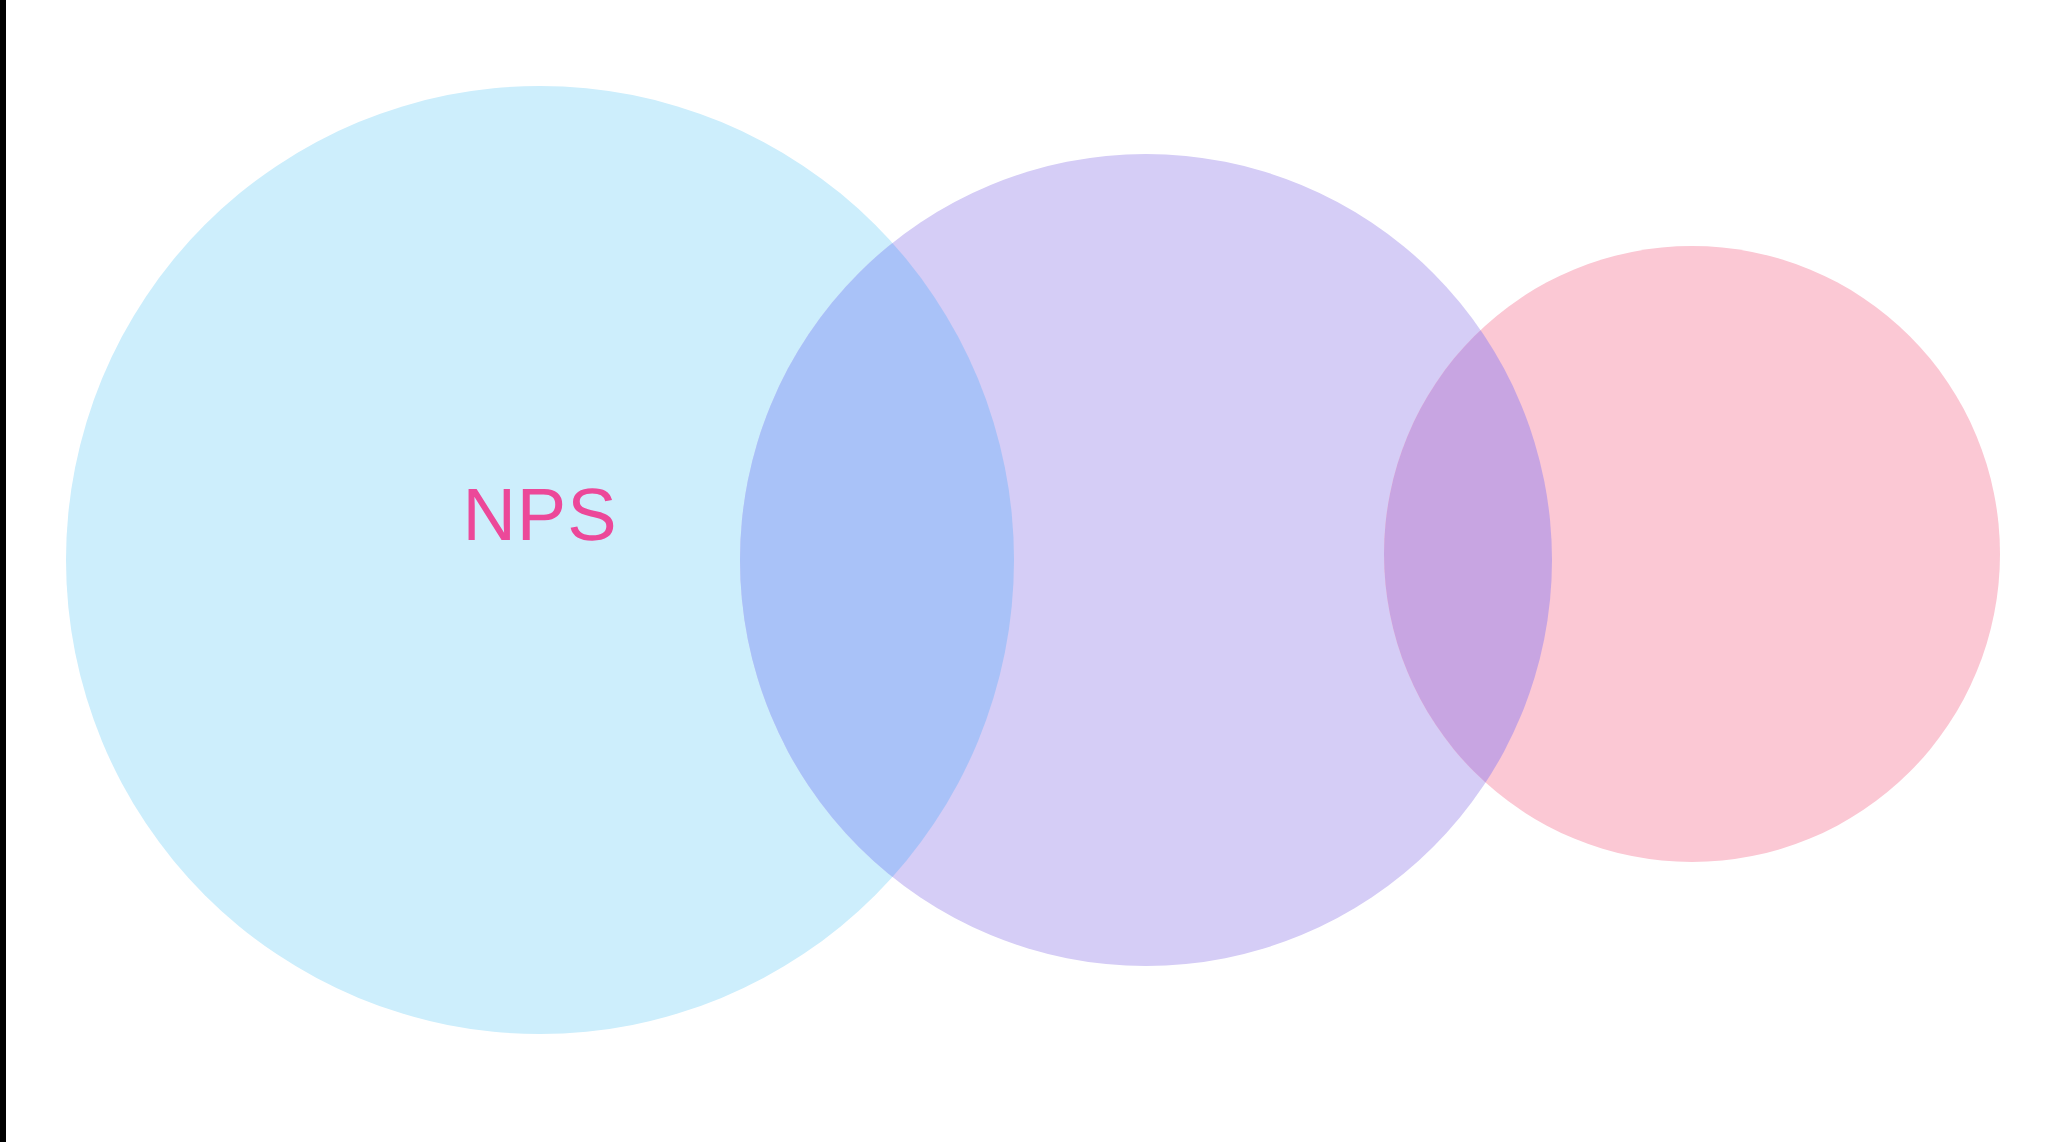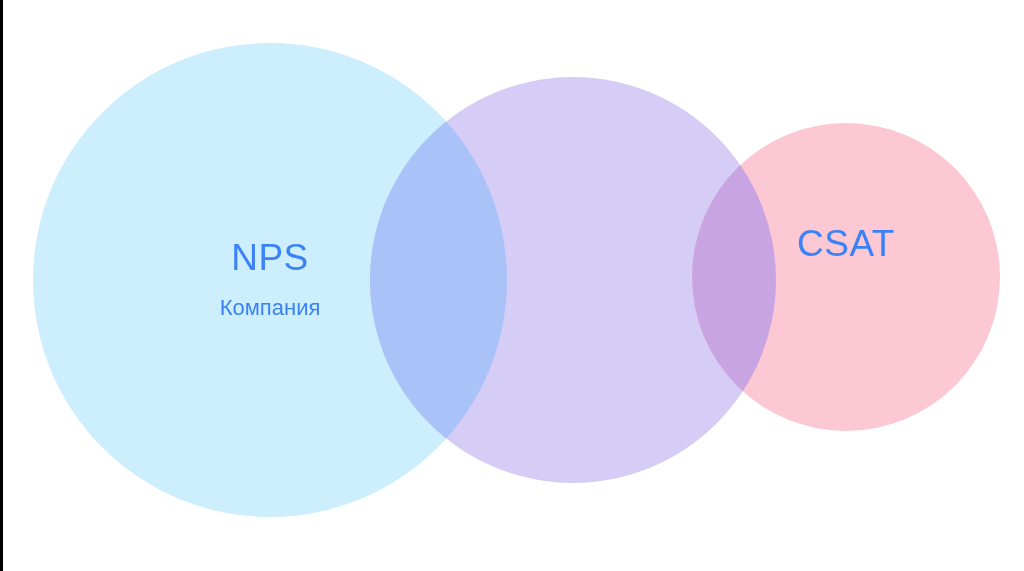--- a/index.html
+++ b/index.html
@@ -26,21 +26,21 @@
   svg.venn {
     position: absolute;
     left: 0;
     top: 0;
     width: 1024px;
     height: 571px;
   }
   .label-group {
     position: absolute;
     text-align: center;
-    color: #3b82f6;
+    color: #ec4899;
     pointer-events: none;
   }
   .label-title {
     font-size: 37px;
     line-height: 44px;
     font-weight: 400;
     letter-spacing: 0.5px;
   }
   .label-sub {
     margin-top: 13px;
@@ -76,23 +76,19 @@
 
     <circle cx="846" cy="277" r="154" fill="#fbc8d4"></circle>
 
     <circle cx="270" cy="280" r="237" clip-path="url(#clip-csi)" fill="#a9c2f8"></circle>
 
     <circle cx="573" cy="280" r="203" clip-path="url(#clip-csat)" fill="#c8a5e2"></circle>
   </svg>
 
   <div class="label-group group-nps">
     <div class="label-title">NPS</div>
-    <div class="label-sub">
-      <span class="sub-line">Компания</span>
-    </div>
   </div>
 
 
   <div class="label-group group-csat">
-    <div class="label-title">CSAT</div>
   </div>
 
 </div>
 
 </body></html>

